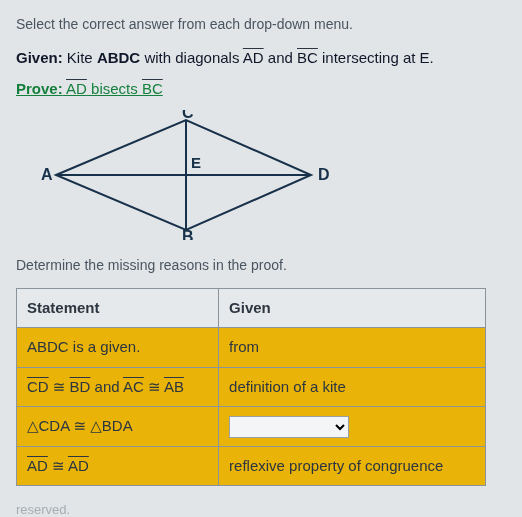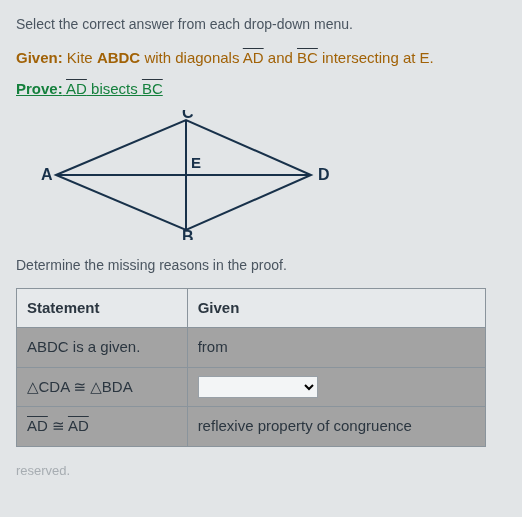--- a/index.html
+++ b/index.html
@@ -9,27 +9,27 @@
     height: 517px;
     box-sizing: border-box;
     font-family: Arial, Helvetica, sans-serif;
     background: #e2e5e7;
     color: #2b3640;
     font-size: 15px;
     line-height: 1.5;
     overflow: hidden;
   }
   .instr { color: #4a5560; font-size: 14px; margin-bottom: 12px; }
-  .given { margin: 8px 0; color: #a16207; }
+  .given { margin: 8px 0; color: #0f172a; }
   .prove { margin: 6px 0 10px 0; color: #15803d; text-decoration: underline; }
   .ov { text-decoration: overline; text-decoration-thickness: 1px; text-decoration-color: #2b3640; }
   .bold { font-weight: bold; }
   .figure { margin: 8px 0 4px 20px; }
   .det { color: #4a5560; font-size: 14px; margin: 8px 0 12px 0; }
-  table { border-collapse: collapse; width: 96%; margin-top: 4px; background: #a3a3a3; }
+  table { border-collapse: collapse; width: 96%; margin-top: 4px; background: #eab308; }
   th, td {
     border: 1px solid #8a949c;
     padding: 8px 10px;
     text-align: left;
     font-size: 15px;
     color: #2b3640;
     vertical-align: middle;
   }
   th { font-weight: bold; background: #e6e9eb; }
   select {
@@ -75,20 +75,26 @@
       <tr>
     <th>Statement</th>
     <th>Given</th>
   </tr>
   <tr>
     <td>ABDC is a given.</td>
     <td>from</td>
   </tr>
   <tr>
     <td>
+      <span class="ov">CD</span><span> ≅ </span><span class="ov">BD</span><span> and </span><span class="ov">AC</span><span> ≅ </span><span class="ov">AB</span>
+    </td>
+    <td>definition of a kite</td>
+  </tr>
+  <tr>
+    <td>
       <span>△CDA</span><span> ≅ </span><span>△BDA</span>
     </td>
     <td>
       <select title=""></select>
     </td>
   </tr>
   <tr>
     <td>
       <span class="ov">AD</span><span> ≅ </span><span class="ov">AD</span>
     </td>

